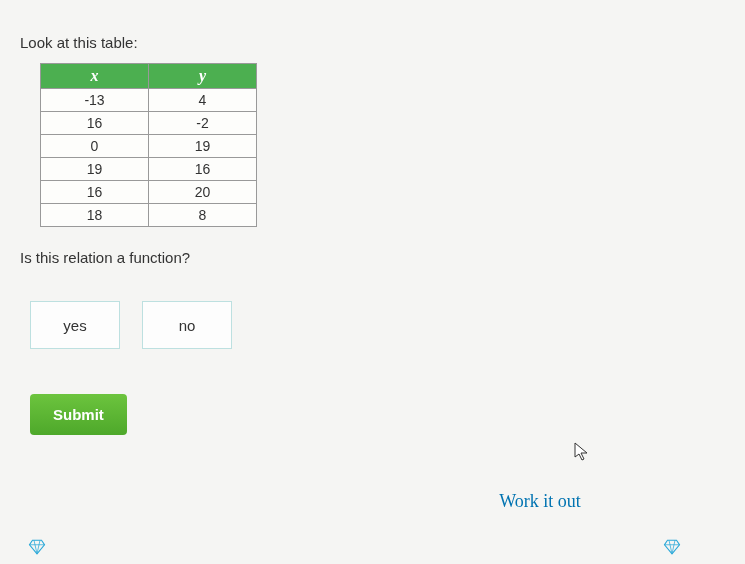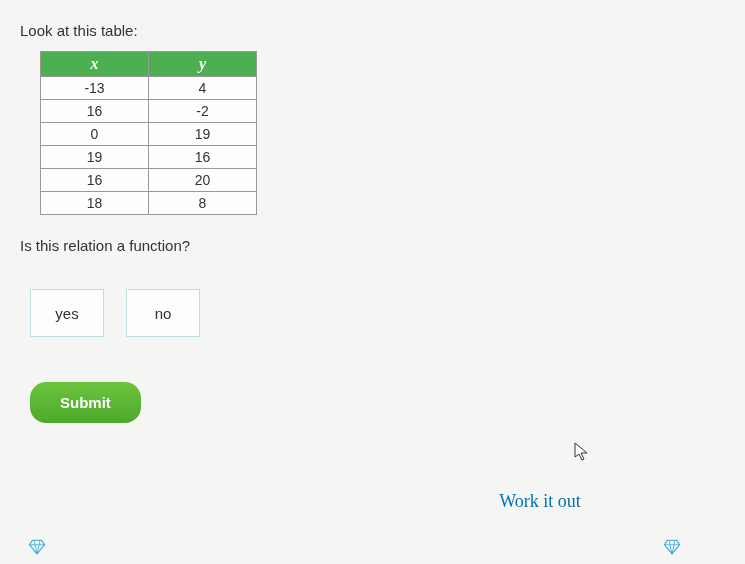--- a/index.html
+++ b/index.html
@@ -13,20 +13,21 @@
       width: 745px;
       height: 564px;
       padding: 22px 20px 0 20px;
       position: relative;
       overflow: hidden;
       color: #333;
     }
     .prompt-text {
       font-size: 15px;
       margin-bottom: 12px;
+      margin-top: 12px;
     }
     .data-table {
       border-collapse: collapse;
       margin-left: 20px;
       margin-bottom: 22px;
     }
     .data-table th {
       background: #4CAF50;
       color: #fff;
       font-style: italic;
@@ -49,37 +50,37 @@
       font-size: 15px;
       margin-bottom: 35px;
     }
     .answer-row {
       display: flex;
       gap: 22px;
       margin-left: 10px;
       margin-bottom: 45px;
     }
     .answer-btn {
-      width: 74px;
+      width: 90px;
       height: 48px;
       border: 1px solid #bde0e0;
       background: #fdfdfd;
       font-size: 15px;
       display: flex;
       align-items: center;
       justify-content: center;
       cursor: pointer;
     }
     .submit-btn {
       background: #5bb62f;
       background: linear-gradient(#6cc43e, #4ea82a);
       color: #fff;
       border: none;
-      border-radius: 16px;
-      padding: 12px 30px;
+      border-radius: 4px;
+      padding: 12px 23px;
       font-size: 15px;
       font-weight: bold;
       cursor: pointer;
       margin-left: 10px;
     }
     .help-section {
       position: absolute;
       right: 20px;
       bottom: 38px;
       text-align: center;

